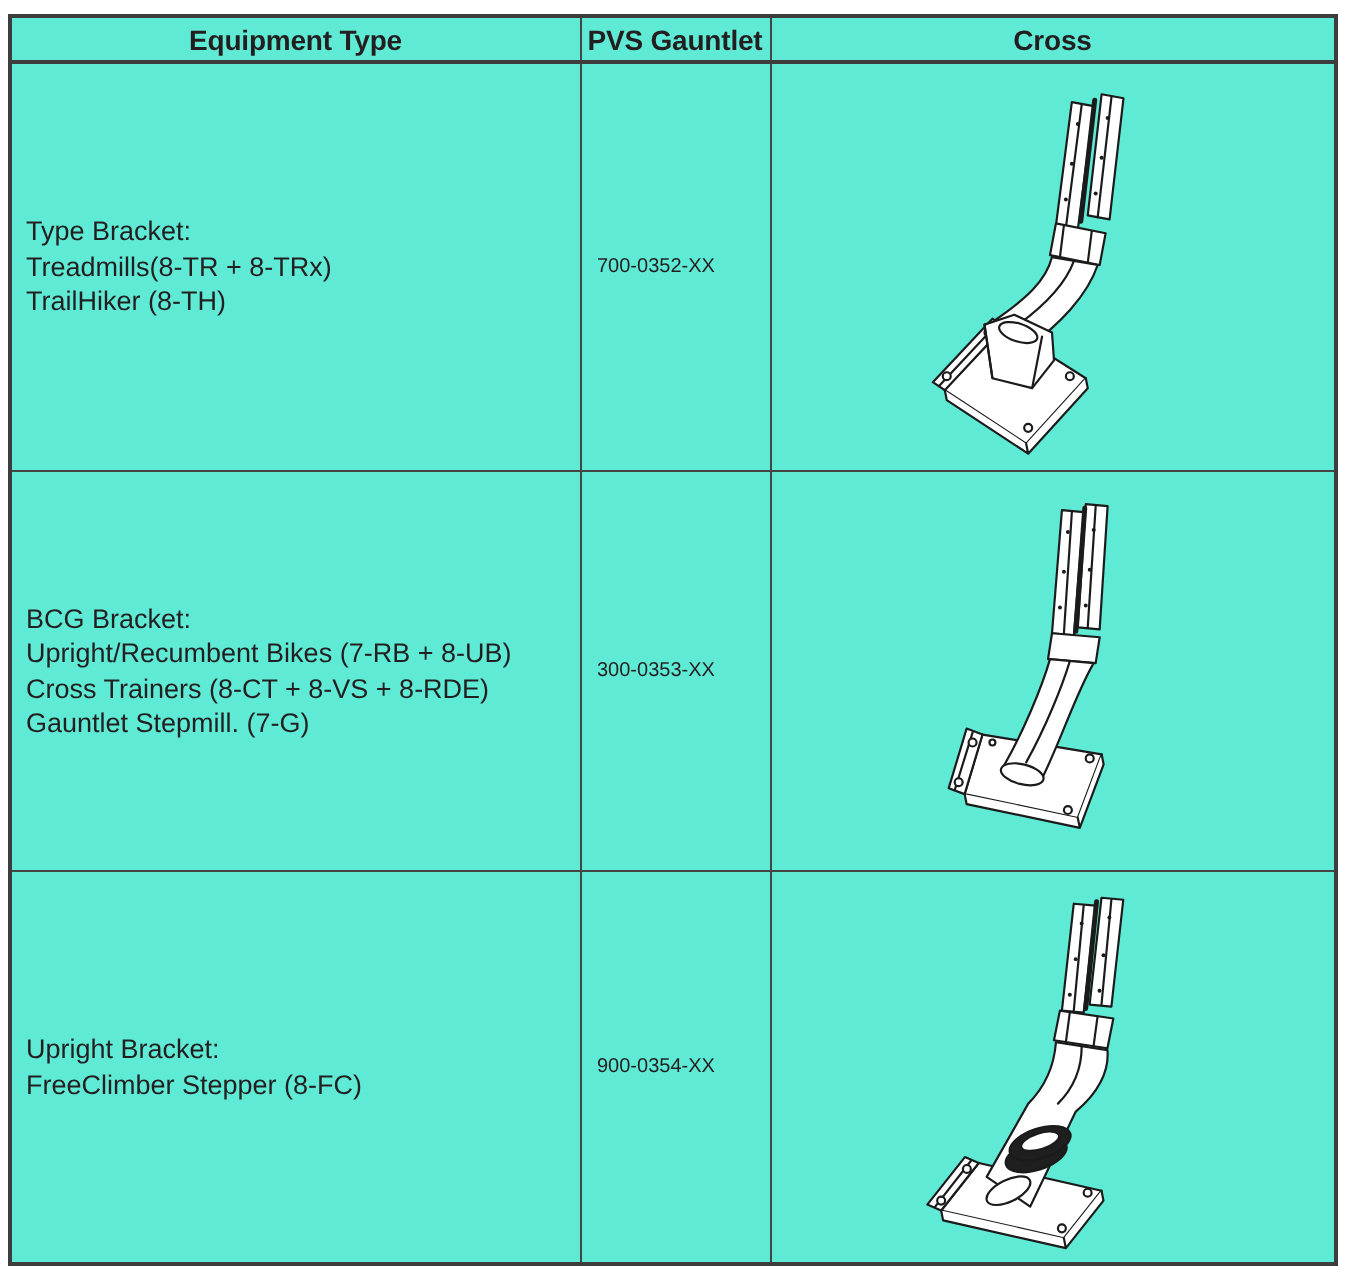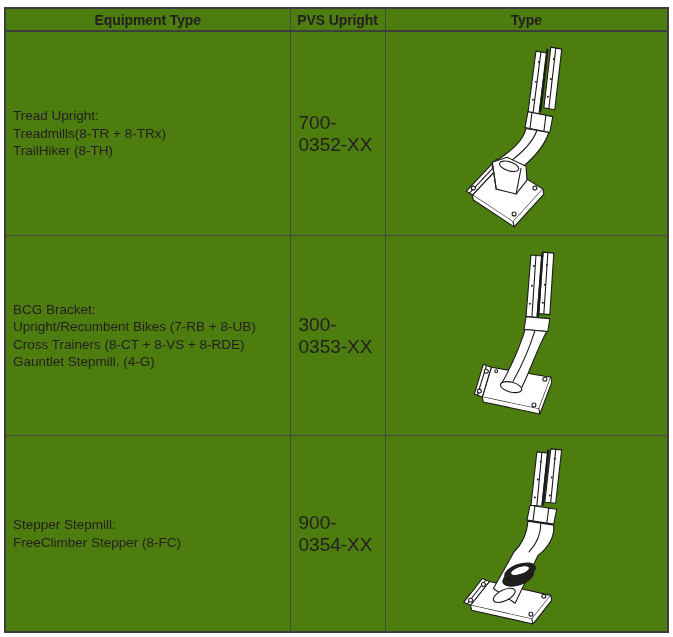--- a/index.html
+++ b/index.html
@@ -2,27 +2,27 @@
 <html><head>
 <meta charset="utf-8">
 <style>
   html,body{margin:0;padding:0;background:#ffffff;width:673px;height:637px;overflow:hidden;}
   .page{position:relative;width:673px;height:637px;background:#ffffff;
         font-family:"Liberation Sans", sans-serif;color:#231f20;}
   table.bracket-table{position:absolute;left:4px;top:7px;width:663px;
         border-collapse:collapse;table-layout:fixed;background:#fff;
         border:2px solid #3d3d3d;}
   col.c1{width:285px;} col.c2{width:95px;} col.c3{width:283px;}
-  th,td{border:1.5px solid #454545;vertical-align:middle;background:#4d7c0f;}
+  th,td{border:1.5px solid #454545;vertical-align:middle;background:#5eead4;}
   th{border-top:2px solid #3d3d3d;border-bottom:2px solid #3d3d3d;
      font-size:14px;font-weight:bold;text-align:center;height:21px;
      letter-spacing:-0.1px;padding:0;}
   tr.r1 td{height:203px;} tr.r2 td{height:199px;} tr.r3 td{height:195px;}
   td.equip{padding:0 6px 0 7px;font-size:13.5px;line-height:17.5px;}
-  td.pvs{padding:0 2px 0 8px;font-size:19px;}
+  td.pvs{padding:0 2px 0 8px;font-size:10px;}
   td.img{padding:0;text-align:center;}
   td.img svg{display:block;margin:0 auto;}
   .art polygon,.art path,.art line,.art ellipse,.art circle{
      stroke:#1b1b1b;stroke-width:1.1;fill:none;stroke-linejoin:round;stroke-linecap:round;}
   .art .w{fill:#ffffff;}
   .art .d{fill:#1f1f1f;}
   .art .dot{fill:#1b1b1b;stroke:none;}
   .art .thick{stroke-width:2.5;}
 </style>
 </head>
@@ -31,29 +31,29 @@
 <div class="page">
   <table class="bracket-table">
     <colgroup>
         <col class="c1">
         <col class="c2">
         <col class="c3">
       </colgroup>
     <thead>
       <tr>
         <th>Equipment Type</th>
-        <th>PVS Upright</th>
-        <th>Type</th>
+        <th>PVS Gauntlet</th>
+        <th>Cross</th>
       </tr>
     </thead>
     <tbody>
 
       <tr class="r1">
         <td class="equip">
-          <div>Tread Upright:</div>
+          <div>Type Bracket:</div>
           <div>Treadmills(8-TR + 8-TRx)</div>
           <div>TrailHiker (8-TH)</div>
         </td>
         <td class="pvs">
           <span>700-0352-XX</span>
         </td>
         <td class="img">
           <svg class="art" width="280" height="200" viewBox="0 0 282 201">
 
             <polygon class="w" points="117,130 158,156 128,189 87,162"></polygon>
@@ -90,21 +90,21 @@
             <ellipse class="w" cx="124" cy="133" rx="10" ry="4.5" transform="rotate(18 124 133)"></ellipse>
           </svg>
         </td>
       </tr>
 
       <tr class="r2">
         <td class="equip">
           <div>BCG Bracket:</div>
           <div>Upright/Recumbent Bikes (7-RB + 8-UB)</div>
           <div>Cross Trainers (8-CT + 8-VS + 8-RDE)</div>
-          <div>Gauntlet Stepmill. (4-G)</div>
+          <div>Gauntlet Stepmill. (7-G)</div>
         </td>
         <td class="pvs">
           <span>300-0353-XX</span>
         </td>
         <td class="img">
           <svg class="art" width="280" height="196" viewBox="0 0 282 197">
 
             <polygon class="w" points="106,130 166,140 154,172 97,160"></polygon>
             <path class="w" d="M97,160 L98,165 L155,177 L154,172 M154,172 L155,177 L167,145 L166,140"></path>
             <polygon class="w" points="106,130 98,127 89,157 97,160"></polygon>
@@ -131,21 +131,21 @@
 
             <path class="w" d="M140,92 C136,106 126,130 116,147 L135,154 C144,137 153,109 162,94 Z"></path>
             <path d="M150,93 C146,106 138,126 128,144"></path>
             <ellipse class="w" cx="126" cy="150" rx="11" ry="5" transform="rotate(14 126 150)"></ellipse>
           </svg>
         </td>
       </tr>
 
       <tr class="r3">
         <td class="equip">
-          <div>Stepper Stepmill:</div>
+          <div>Upright Bracket:</div>
           <div>FreeClimber Stepper (8-FC)</div>
         </td>
         <td class="pvs">
           <span>900-0354-XX</span>
         </td>
         <td class="img">
           <svg class="art" width="280" height="192" viewBox="0 0 282 194">
 
             <polygon class="w" points="104,145 166,159 147,183 85,169"></polygon>
             <path class="w" d="M85,169 L86,174 L148,188 L147,183 M147,183 L148,188 L167,164 L166,159"></path>

